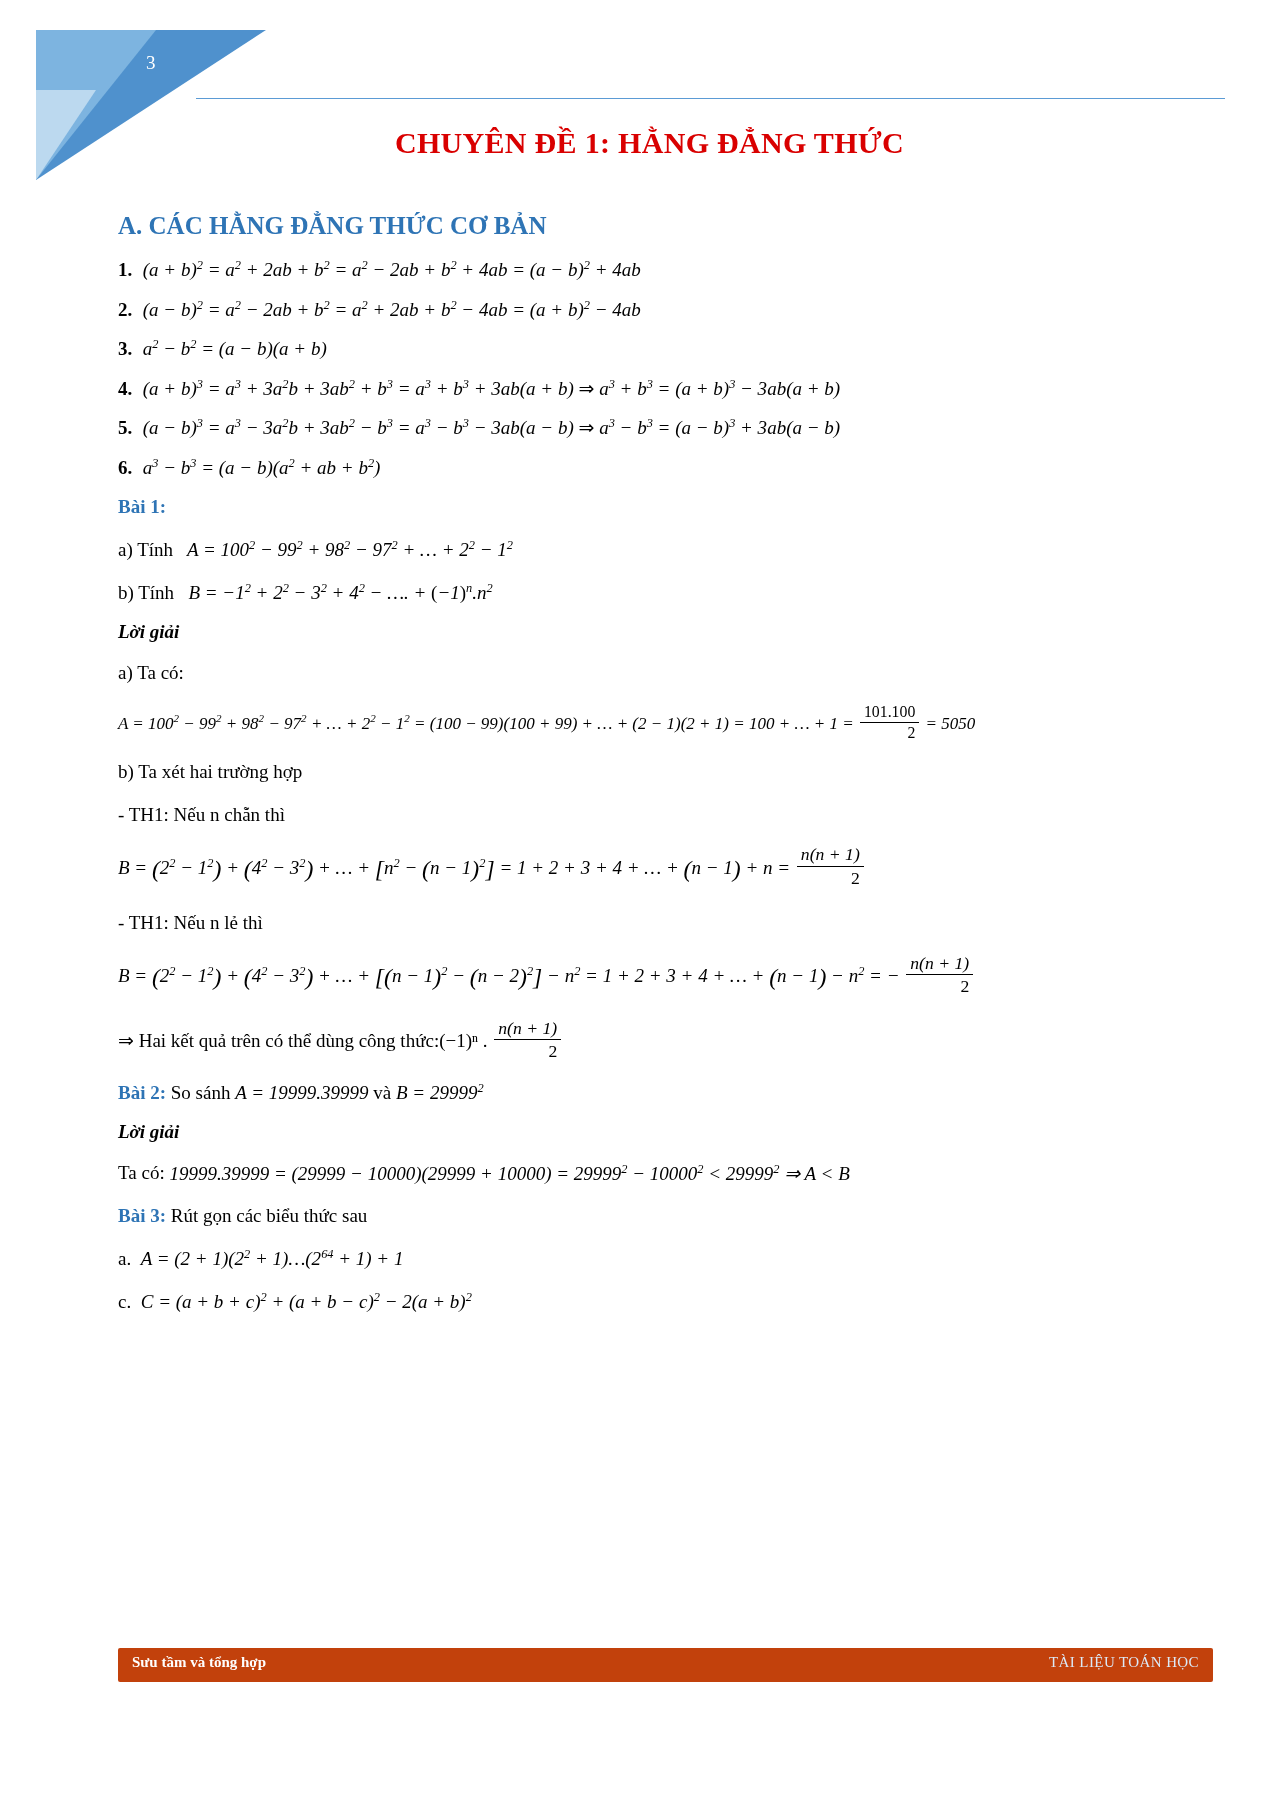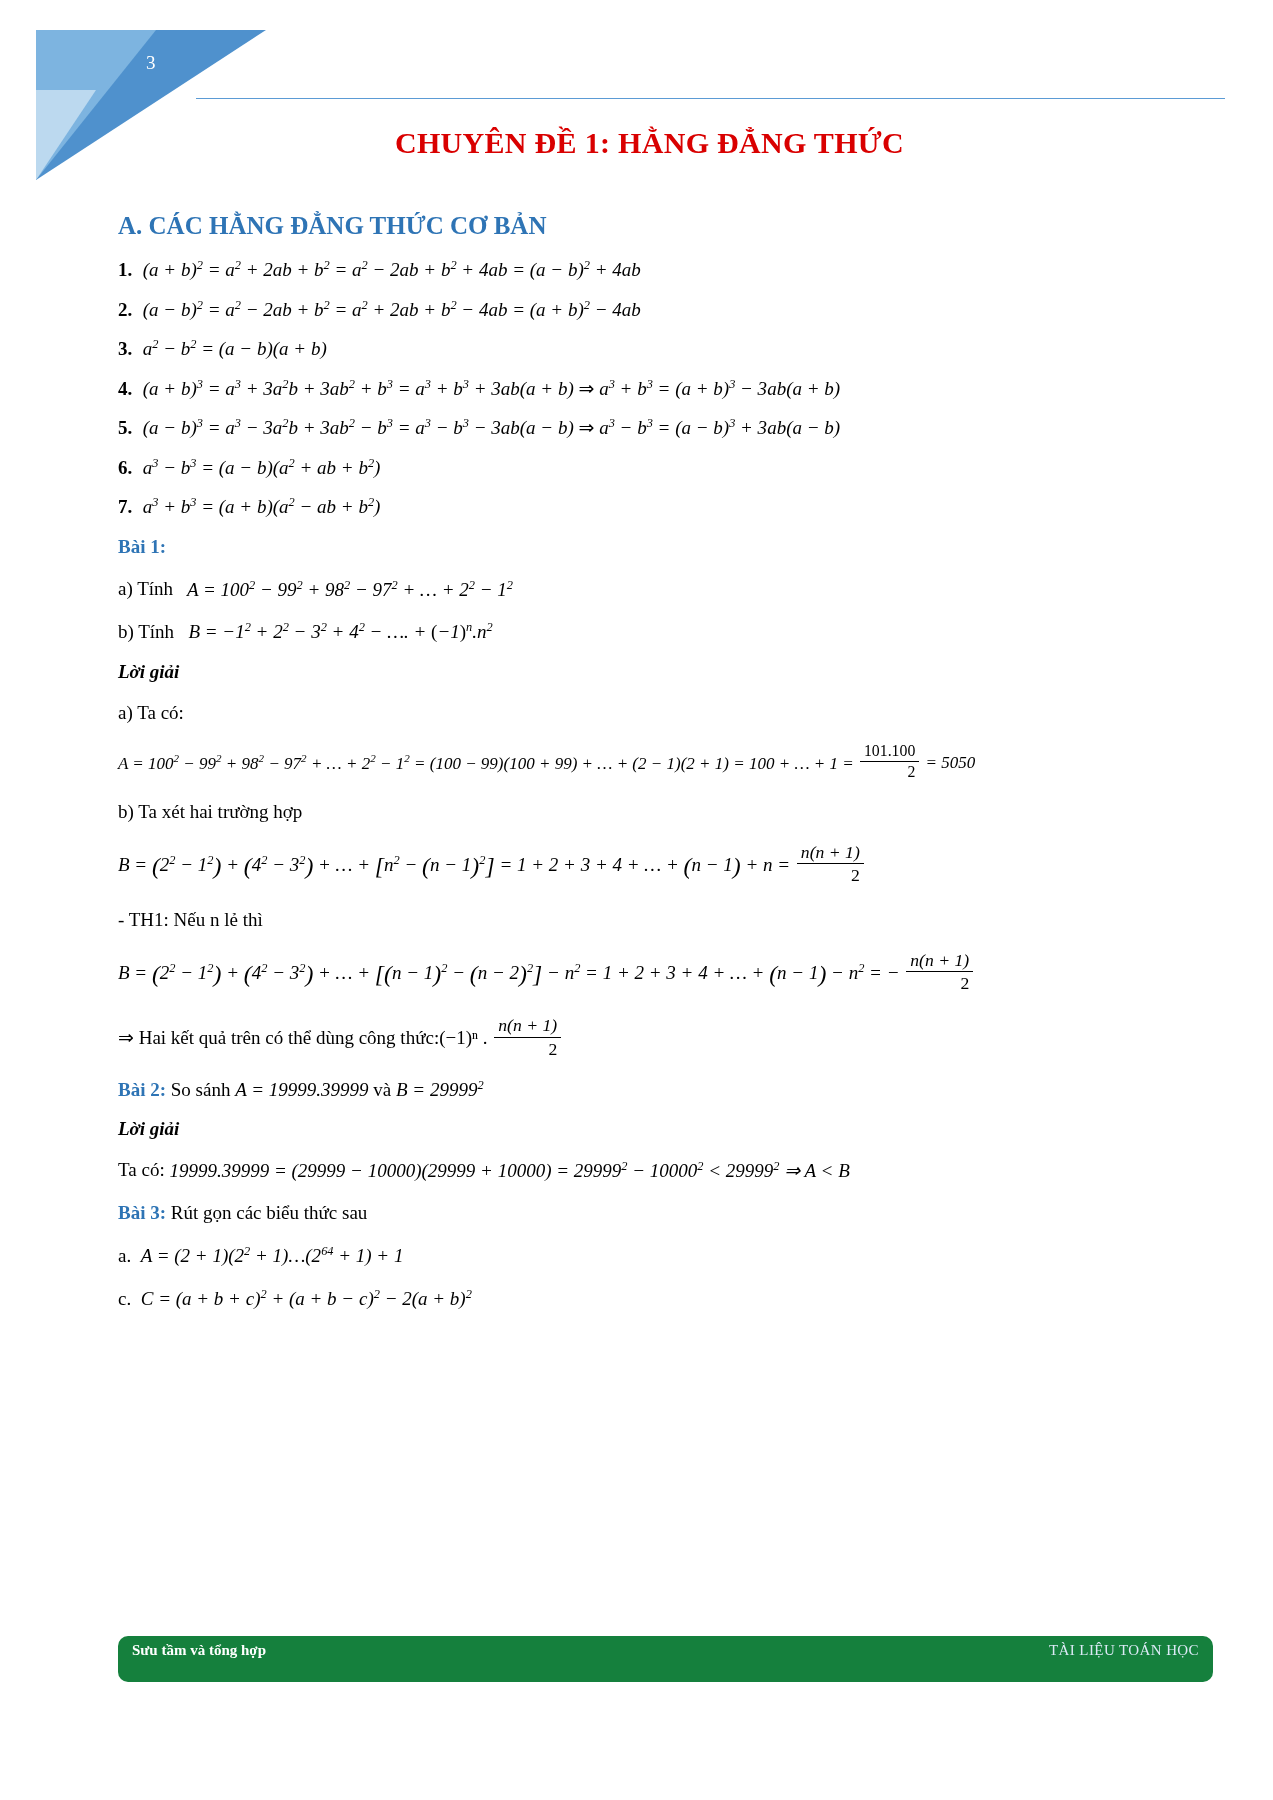--- a/index.html
+++ b/index.html
@@ -160,23 +160,23 @@
     font-size: 125%;
     vertical-align: -0.12em;
   }
 
   
   .footer-bar {
     position: absolute;
     left: 118px;
     right: 60px;
     bottom: 118px;
-    height: 46px;
-    background: #15803d;
-    border-radius: 10px;
+    height: 34px;
+    background: #c2410c;
+    border-radius: 2px;
   }
   .footer-left {
     position: absolute;
     left: 14px;
     top: 6px;
     color: #ffffff;
     font-size: 15px;
     font-weight: bold;
   }
   .footer-right {
@@ -243,26 +243,20 @@
       </span>
     </div>
 
     <div class="item">
       <span class="num">6.</span>
       <span class="math">
         <i>a</i><sup>3</sup> − <i>b</i><sup>3</sup> = (<i>a</i> − <i>b</i>)(<i>a</i><sup>2</sup> + <i>ab</i> + <i>b</i><sup>2</sup>)
       </span>
     </div>
 
-    <div class="item">
-      <span class="num">7.</span>
-      <span class="math">
-        <i>a</i><sup>3</sup> + <i>b</i><sup>3</sup> = (<i>a</i> + <i>b</i>)(<i>a</i><sup>2</sup> − <i>ab</i> + <i>b</i><sup>2</sup>)
-      </span>
-    </div>
 
     <div class="para">
       <span class="blue-label">Bài 1:</span>
     </div>
 
     <div class="para">
       <span>a) Tính</span>
       <span class="math">
         &nbsp; <i>A</i> = 100<sup>2</sup> − 99<sup>2</sup> + 98<sup>2</sup> − 97<sup>2</sup> + … + 2<sup>2</sup> − 1<sup>2</sup>
       </span>
@@ -285,20 +279,21 @@
       </span>
       <span class="frac">
         <span class="top">101.100</span>
         <span class="bot">2</span>
       </span>
       <span class="math">= 5050</span>
     </div>
 
     <div class="para">b) Ta xét hai trường hợp</div>
 
+    <div class="para">- TH1: Nếu n chẵn thì</div>
 
     <div class="eq-line big">
       <span class="math">
         <i>B</i> = <span class="bigparen">(</span>2<sup>2</sup> − 1<sup>2</sup><span class="bigparen">)</span> + <span class="bigparen">(</span>4<sup>2</sup> − 3<sup>2</sup><span class="bigparen">)</span> + … + <span class="bigparen">[</span><i>n</i><sup>2</sup> − <span class="bigparen">(</span><i>n</i> − 1<span class="bigparen">)</span><sup>2</sup><span class="bigparen">]</span> = 1 + 2 + 3 + 4 + … + <span class="bigparen">(</span><i>n</i> − 1<span class="bigparen">)</span> + <i>n</i> =
       </span>
       <span class="frac">
         <span class="top math">n(n + 1)</span>
         <span class="bot">2</span>
       </span>
     </div>

